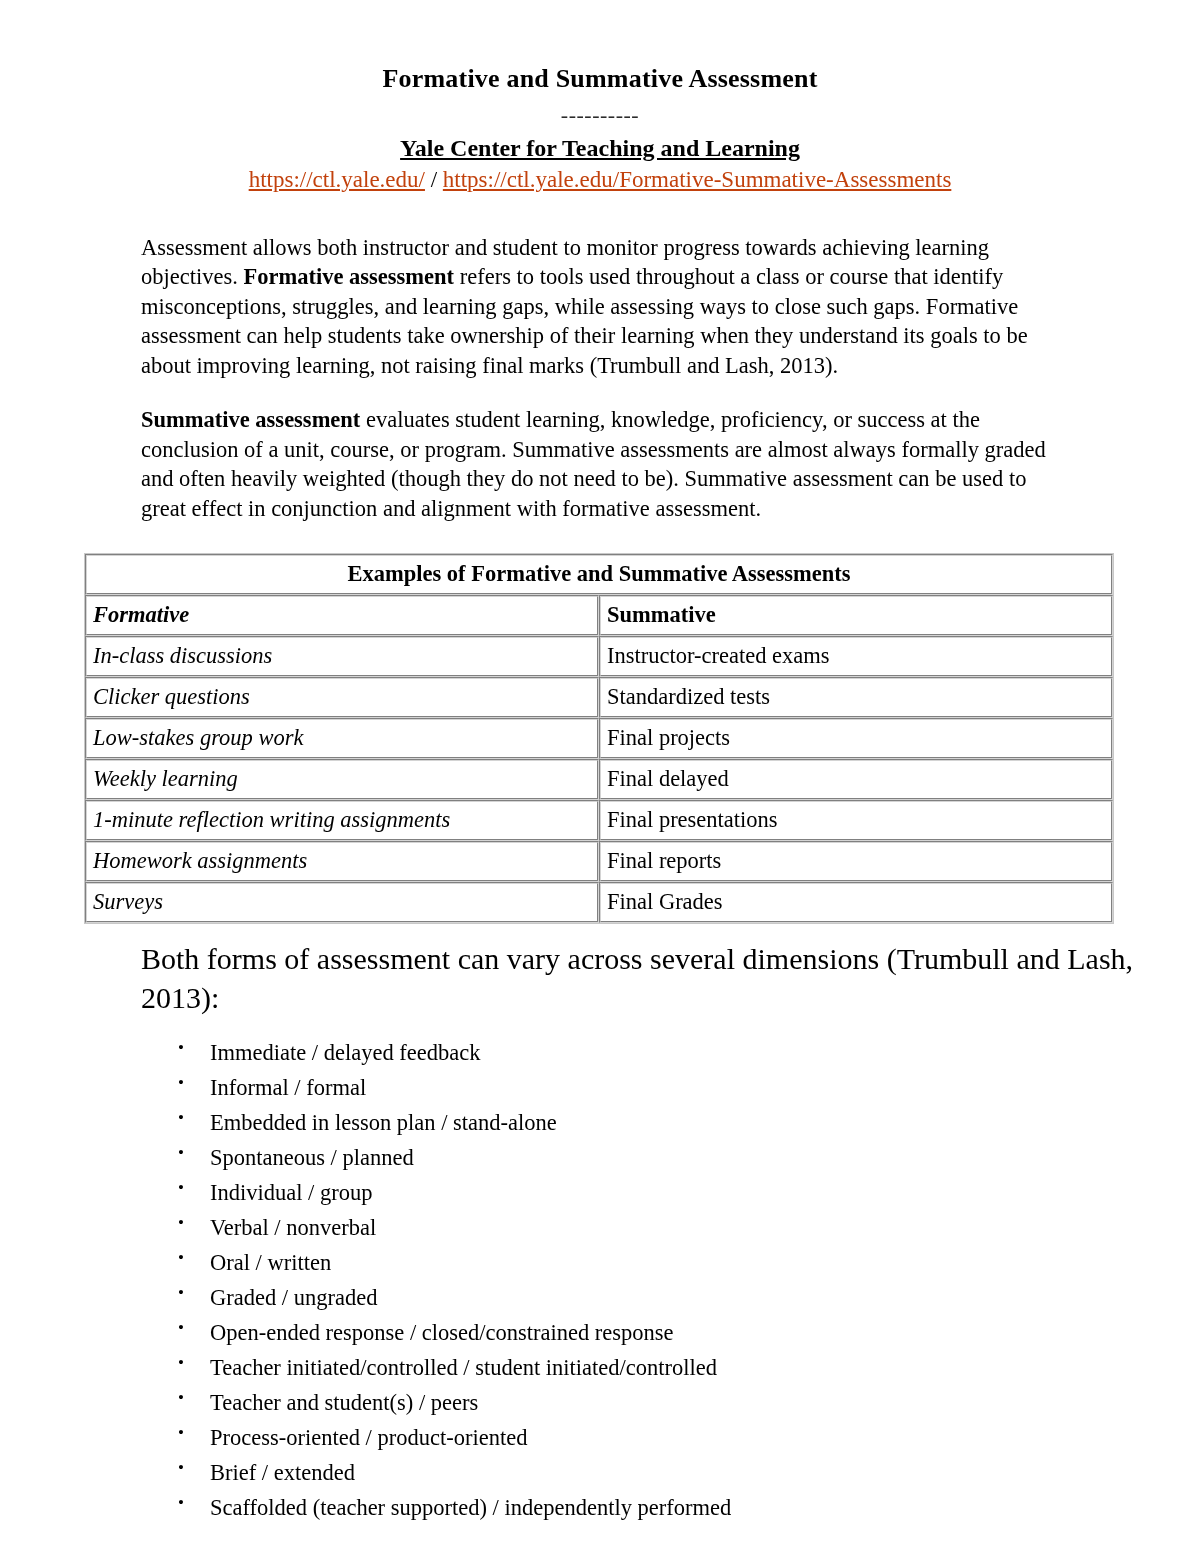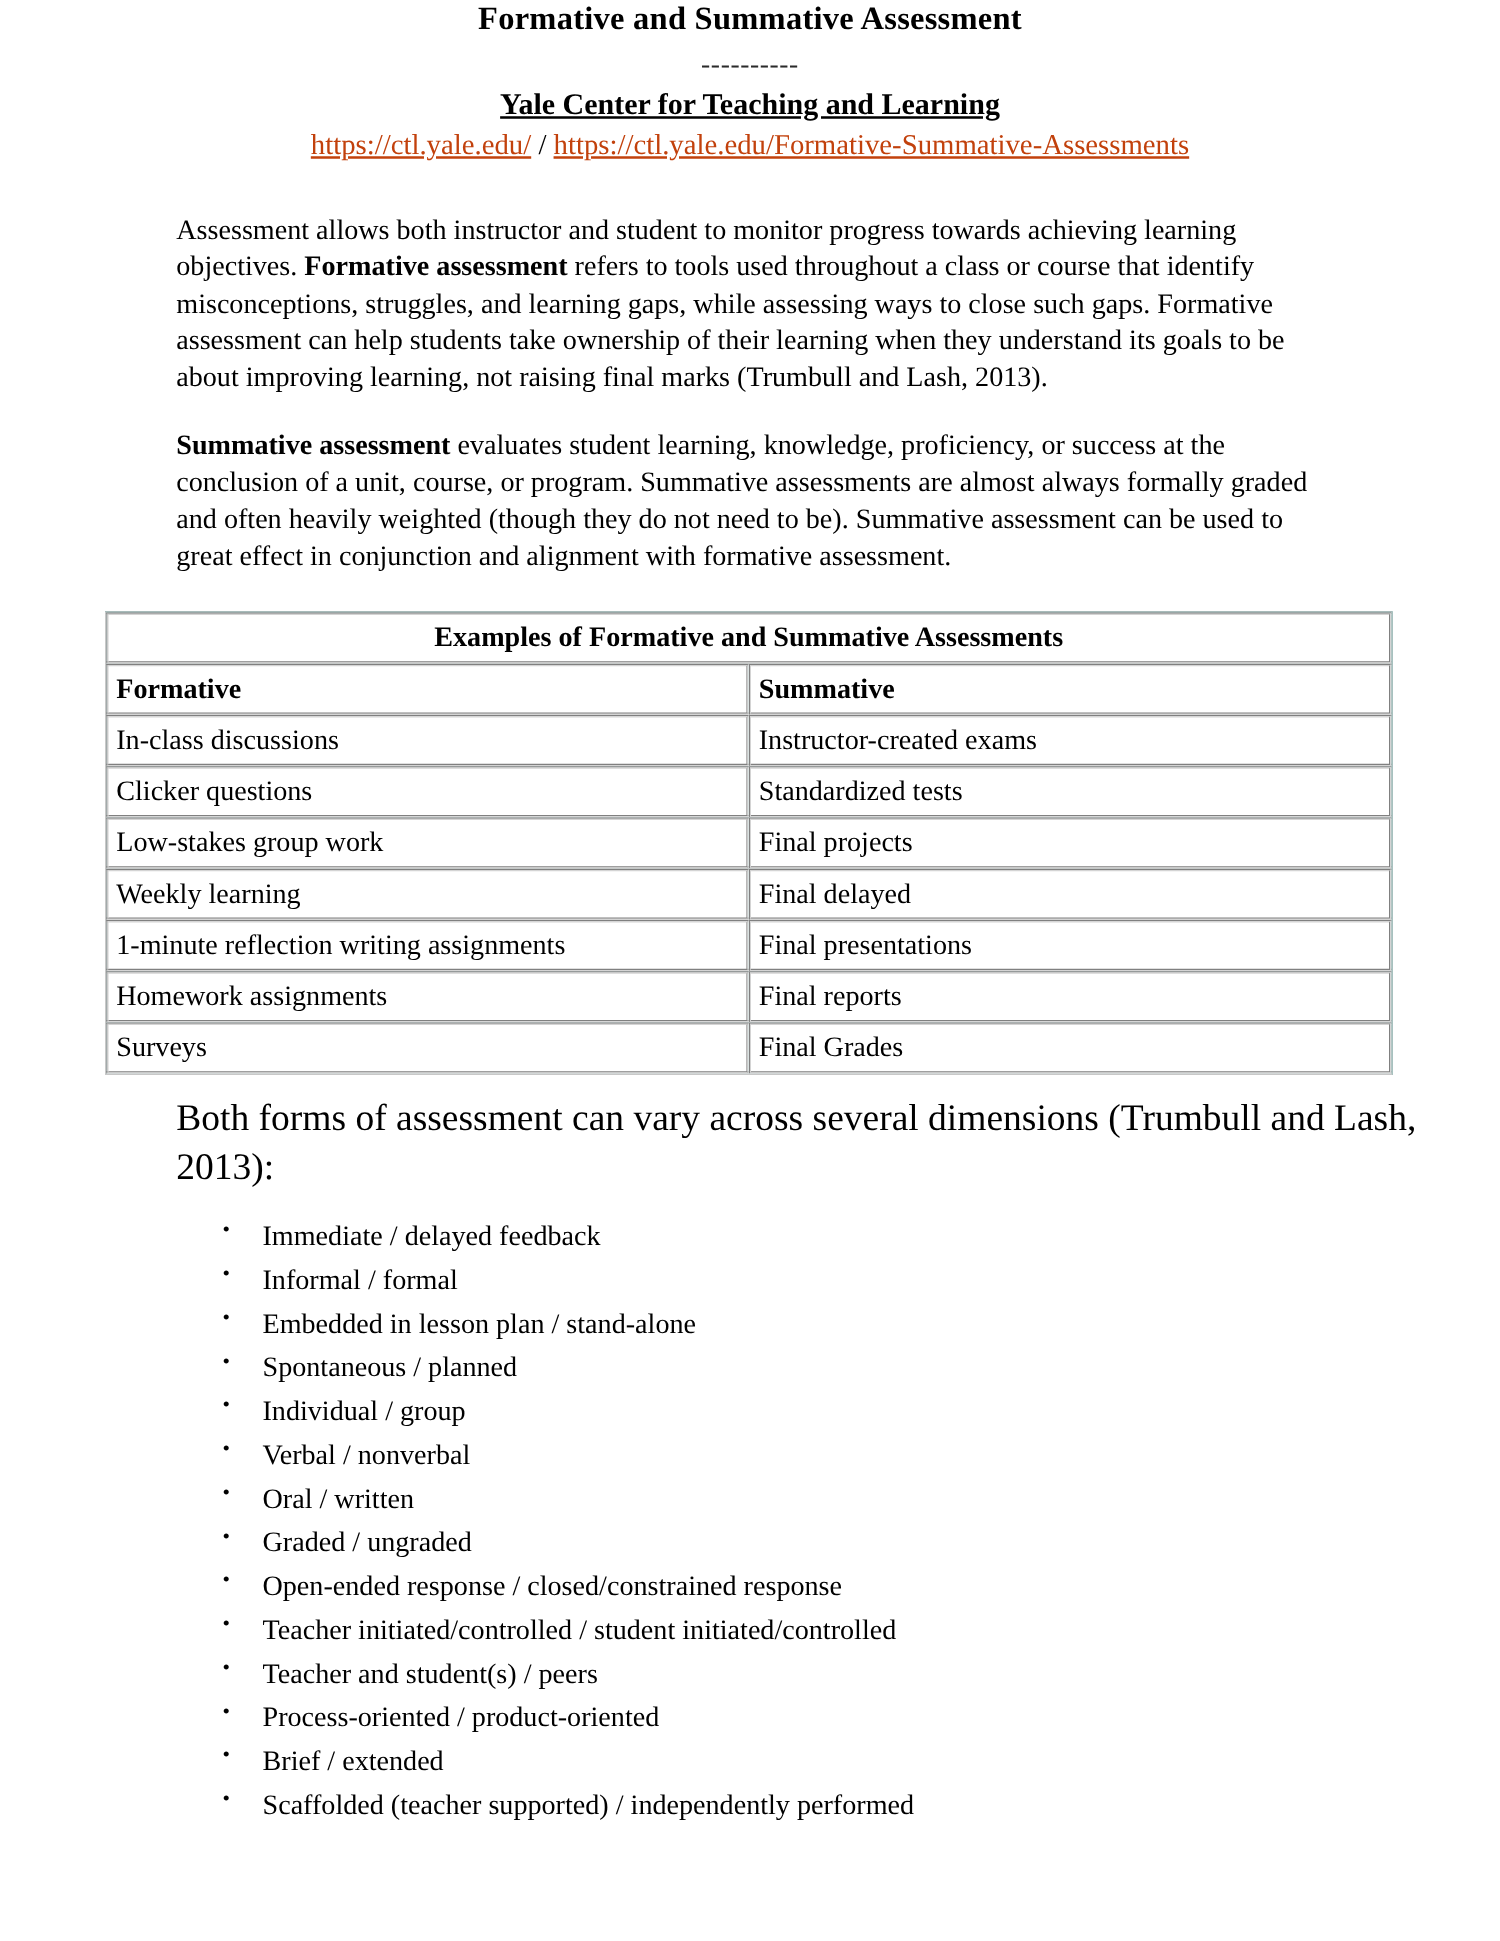--- a/index.html
+++ b/index.html
@@ -18,20 +18,21 @@
     position: relative;
     width: 1200px;
     min-height: 1553px;
     box-sizing: border-box;
     padding: 0;
   }
 
   
   .doc-header {
     text-align: center;
+    padding-top: 64px;
   }
   .doc-title {
     font-size: 26px;
     font-weight: bold;
     letter-spacing: 0.2px;
     line-height: 1.15;
     margin: 0;
   }
   .rule-dashes {
     font-size: 22px;
@@ -80,21 +81,21 @@
   
   .table-wrap {
     margin: 30px 0 0 84px;
     width: 1030px;
   }
   table.examples {
     width: 100%;
     border-collapse: separate;
     border-spacing: 0;
     border: 1px solid #c8c8c8;
-    background: #0f766e;
+    background: #8b5cf6;
     table-layout: fixed;
   }
   table.examples td {
     border: 2px groove #d4d4d4;
     padding: 4px 6px 6px 6px;
     font-size: 22.5px;
     line-height: 1.2;
     vertical-align: middle;
     background: #ffffff;
   }
@@ -102,21 +103,21 @@
     border: 1px solid #ffffff;
     border-bottom: none;
     text-align: center;
     font-size: 25px;
     font-weight: bold;
     padding: 8px 6px 9px 6px;
   }
   td.col-head {
     font-weight: bold;
   }
-  td.col-formative { width: 631px; }
+  td.col-formative { width: 631px; font-style: italic; }
   td.col-summative { width: auto; }
 
   
   .lead-in {
     font-size: 30px;
     line-height: 1.3;
     margin: 15px 0 0 141px;
   }
   ul.dimensions {
     margin: 22px 0 0 0;

